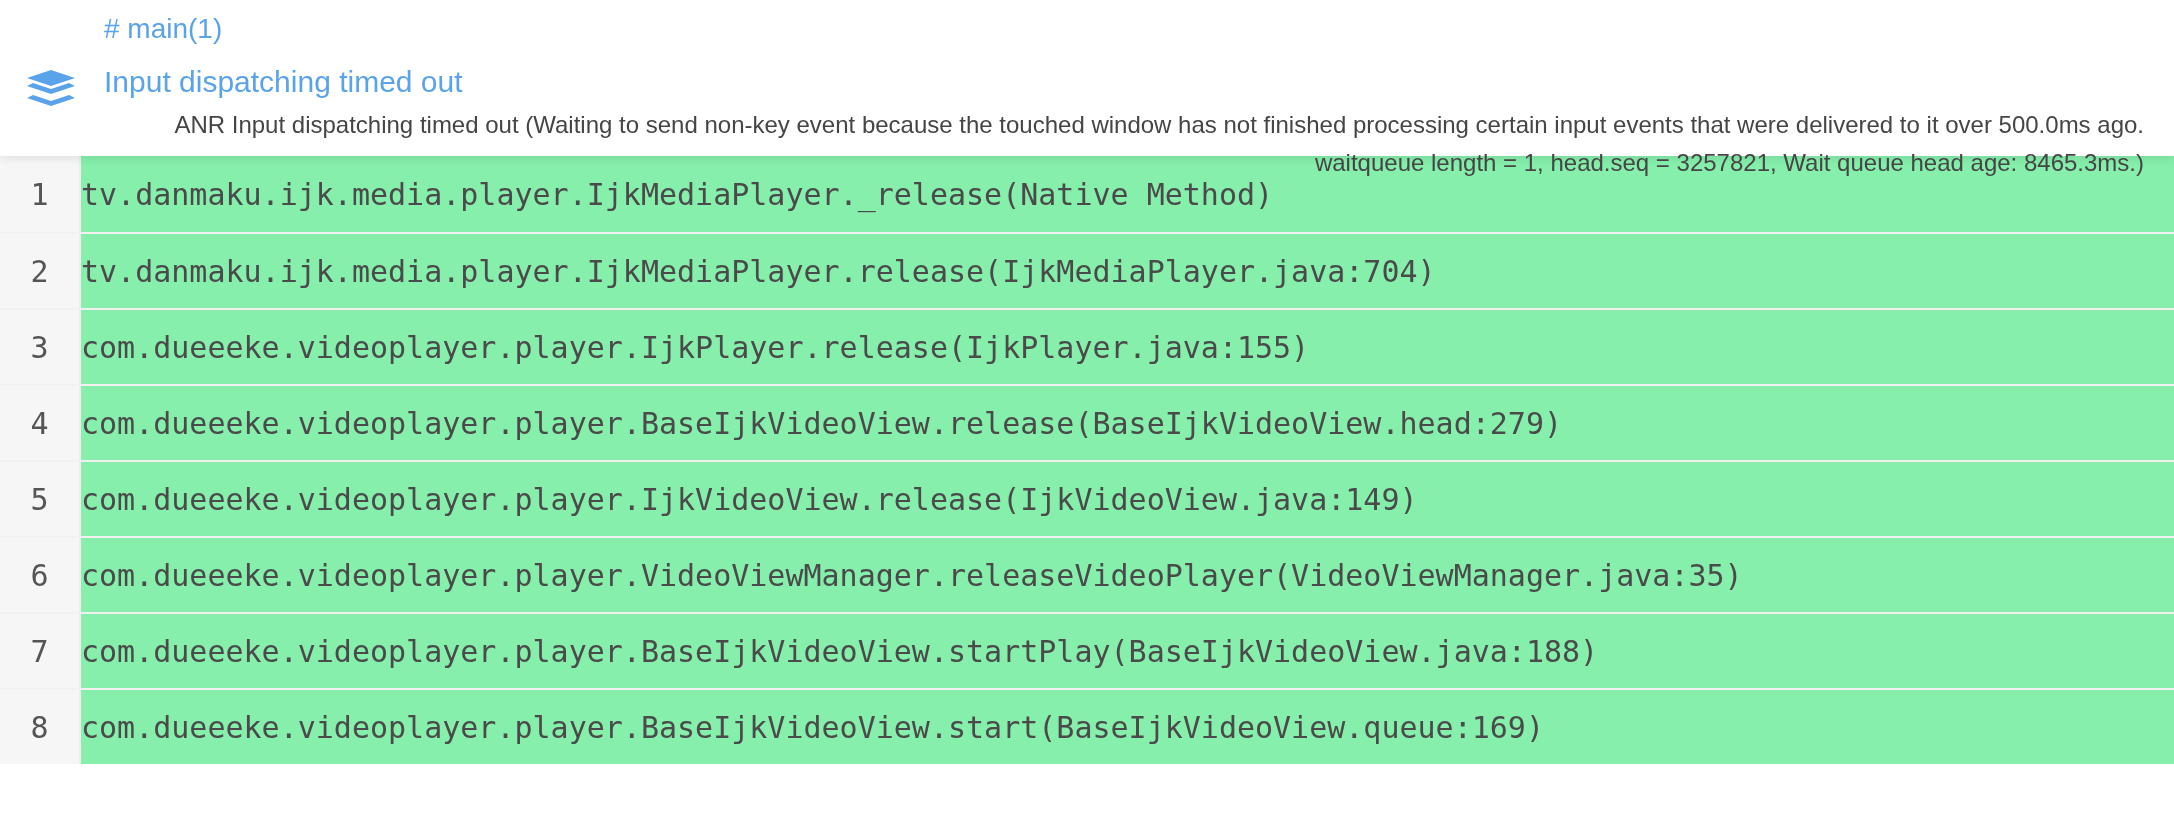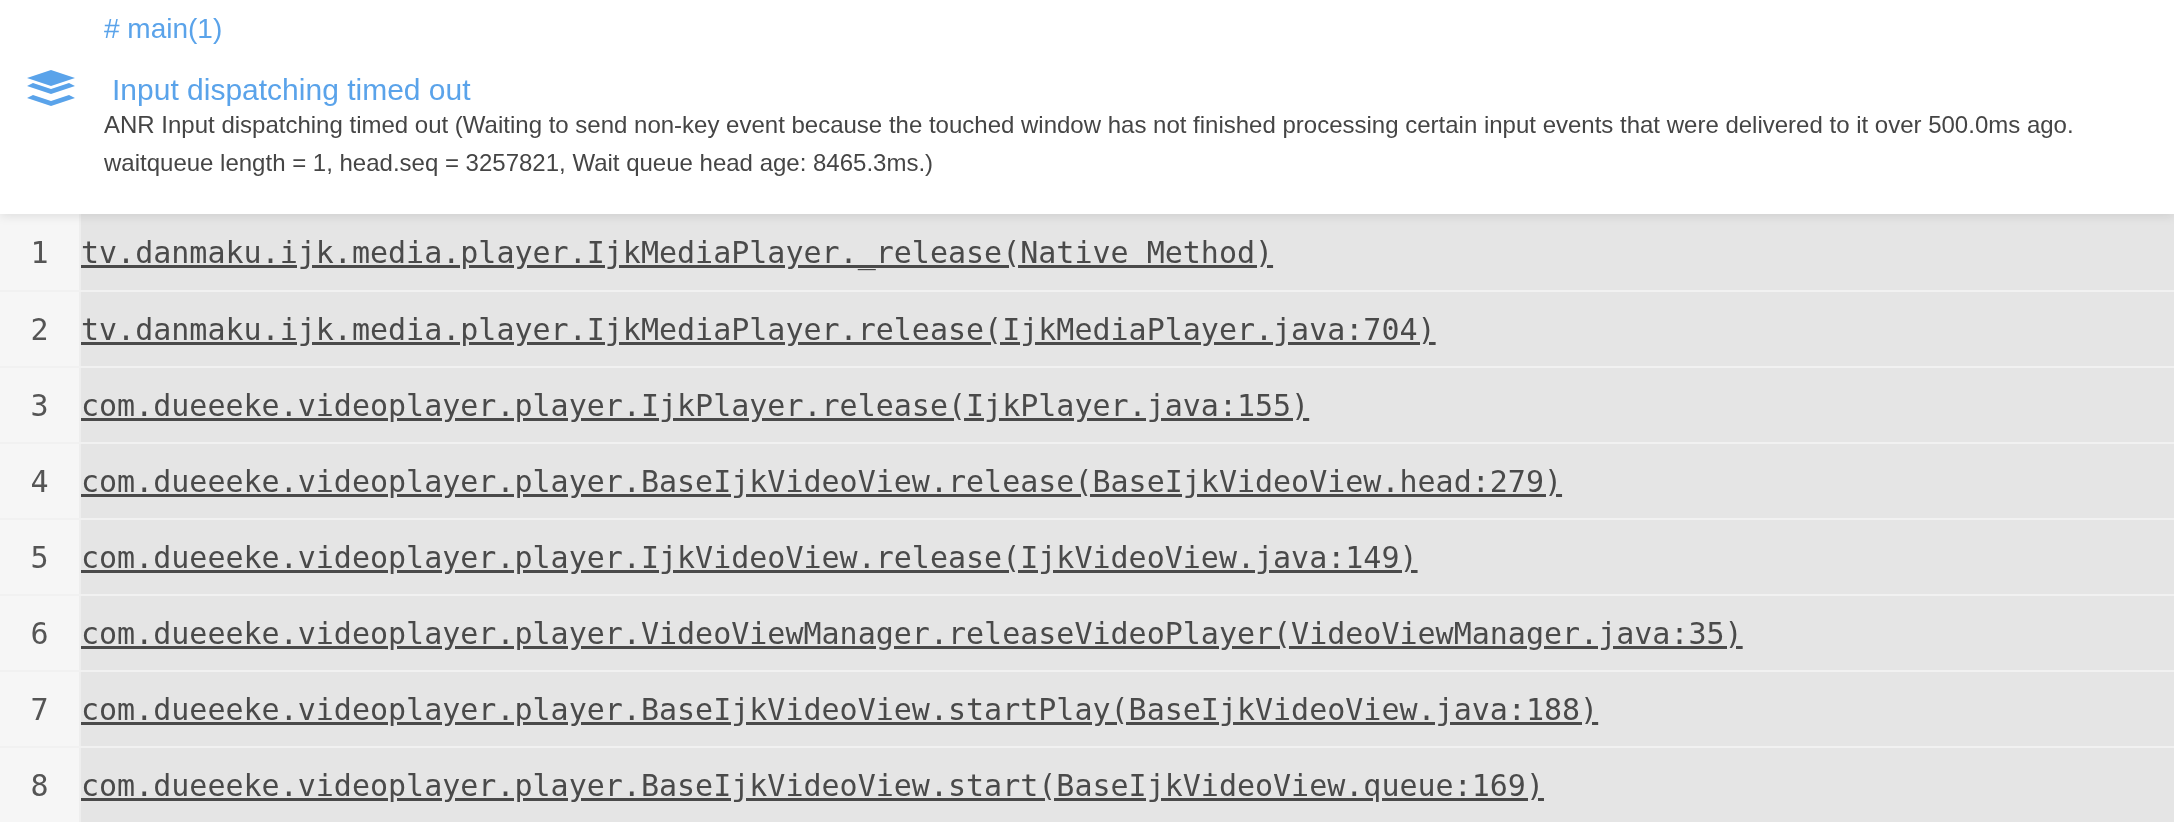--- a/index.html
+++ b/index.html
@@ -9,21 +9,21 @@
     }
     body {
       width: 2174px;
       height: 822px;
       overflow: hidden;
       position: relative;
       font-family: "Liberation Sans", sans-serif;
     }
     .header {
       position: relative;
-      height: 214px;
+      height: 156px;
       background: #ffffff;
       box-shadow: 0 2px 10px rgba(0,0,0,0.10);
       z-index: 2;
     }
     .thread-name {
       position: absolute;
       left: 104px;
       top: 10px;
       font-size: 28px;
       line-height: 38px;
@@ -38,32 +38,33 @@
       width: 48px;
       height: 46px;
     }
     .title {
       position: absolute;
       left: 104px;
       top: 62px;
       font-size: 30px;
       line-height: 40px;
       color: #5aa3ea;
-      margin: 8px;
+      margin: 0;
       font-weight: normal;
     }
     .description {
       position: absolute;
       left: 104px;
       top: 106px;
       right: 30px;
       font-size: 24px;
       line-height: 38px;
       color: #454545;
       margin: 0;
+      text-align: right;
     }
     .stack {
       position: relative;
       z-index: 1;
     }
     .row {
       display: flex;
       height: 76px;
       border-top: 2px solid #f1f1f1;
       box-sizing: border-box;
@@ -85,22 +86,21 @@
       color: #555555;
     }
     .frame {
       flex: 1;
       display: flex;
       align-items: center;
       font-family: "DejaVu Sans Mono", monospace;
       font-size: 30px;
       color: #4a4a4a;
       white-space: pre;
-      background: #e5e5e5;
-      text-decoration: underline;
+      background: #86efac;
     }
   </style>
 </head>
 <body>
 
 <div class="header">
   <h2 class="thread-name"># main(1)</h2>
   <span class="layers-icon">
     <svg width="48" height="46" viewBox="0 0 48 46">
       <polygon points="24,0 48,8 24,16 0,8" fill="#5aa3ea"></polygon>

